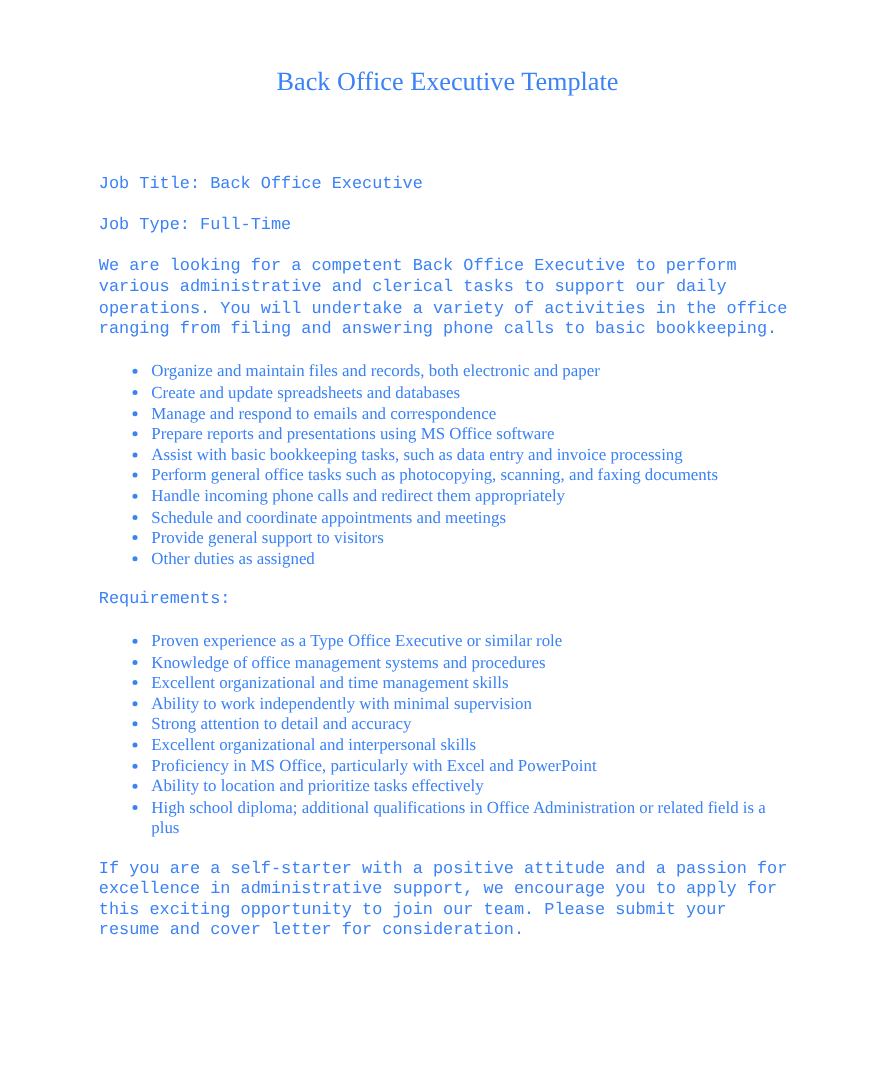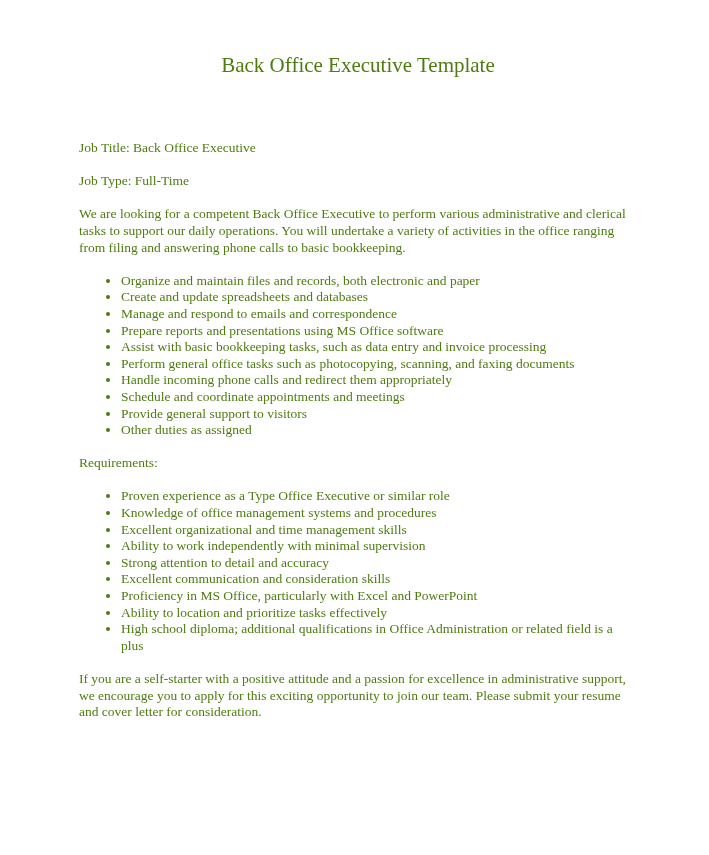--- a/index.html
+++ b/index.html
@@ -5,37 +5,38 @@
   html, body {
     margin: 0;
     padding: 0;
     background: #ffffff;
   }
   .page {
     position: relative;
     width: 709px;
     height: 855px;
     background: #ffffff;
-    color: #4d7c0f;
+    color: #3b82f6;
     font-family: "Liberation Serif", "DejaVu Serif", serif;
     font-size: 13.5px;
     line-height: 16.6px;
     box-sizing: border-box;
     padding: 0 72px 0 79px;
     overflow: hidden;
   }
   .doc-title {
     font-size: 21px;
     line-height: 26px;
     font-weight: 400;
     text-align: center;
     margin: 52px 0 62px 0;
   }
   .para {
     margin: 0 0 16.6px 0;
+    font-family: Liberation Mono, monospace;
   }
   ul.doc-list {
     margin: 0 0 16.6px 0;
     padding: 0 0 0 42px;
     list-style-type: disc;
   }
   ul.doc-list li {
     margin: 0;
     padding: 0;
   }
@@ -69,21 +70,21 @@
     </ul>
 
   <p class="para">Requirements:</p>
 
   <ul class="doc-list">
       <li>Proven experience as a Type Office Executive or similar role</li>
       <li>Knowledge of office management systems and procedures</li>
       <li>Excellent organizational and time management skills</li>
       <li>Ability to work independently with minimal supervision</li>
       <li>Strong attention to detail and accuracy</li>
-      <li>Excellent communication and consideration skills</li>
+      <li>Excellent organizational and interpersonal skills</li>
       <li>Proficiency in MS Office, particularly with Excel and PowerPoint</li>
       <li>Ability to location and prioritize tasks effectively</li>
       <li>High school diploma; additional qualifications in Office Administration or related field is a plus</li>
     </ul>
 
   <p class="para">If you are a self-starter with a positive attitude and a passion for excellence in administrative support, we encourage you to apply for this exciting opportunity to join our team. Please submit your resume and cover letter for consideration.</p>
 
 </div>
 
 </body></html>

